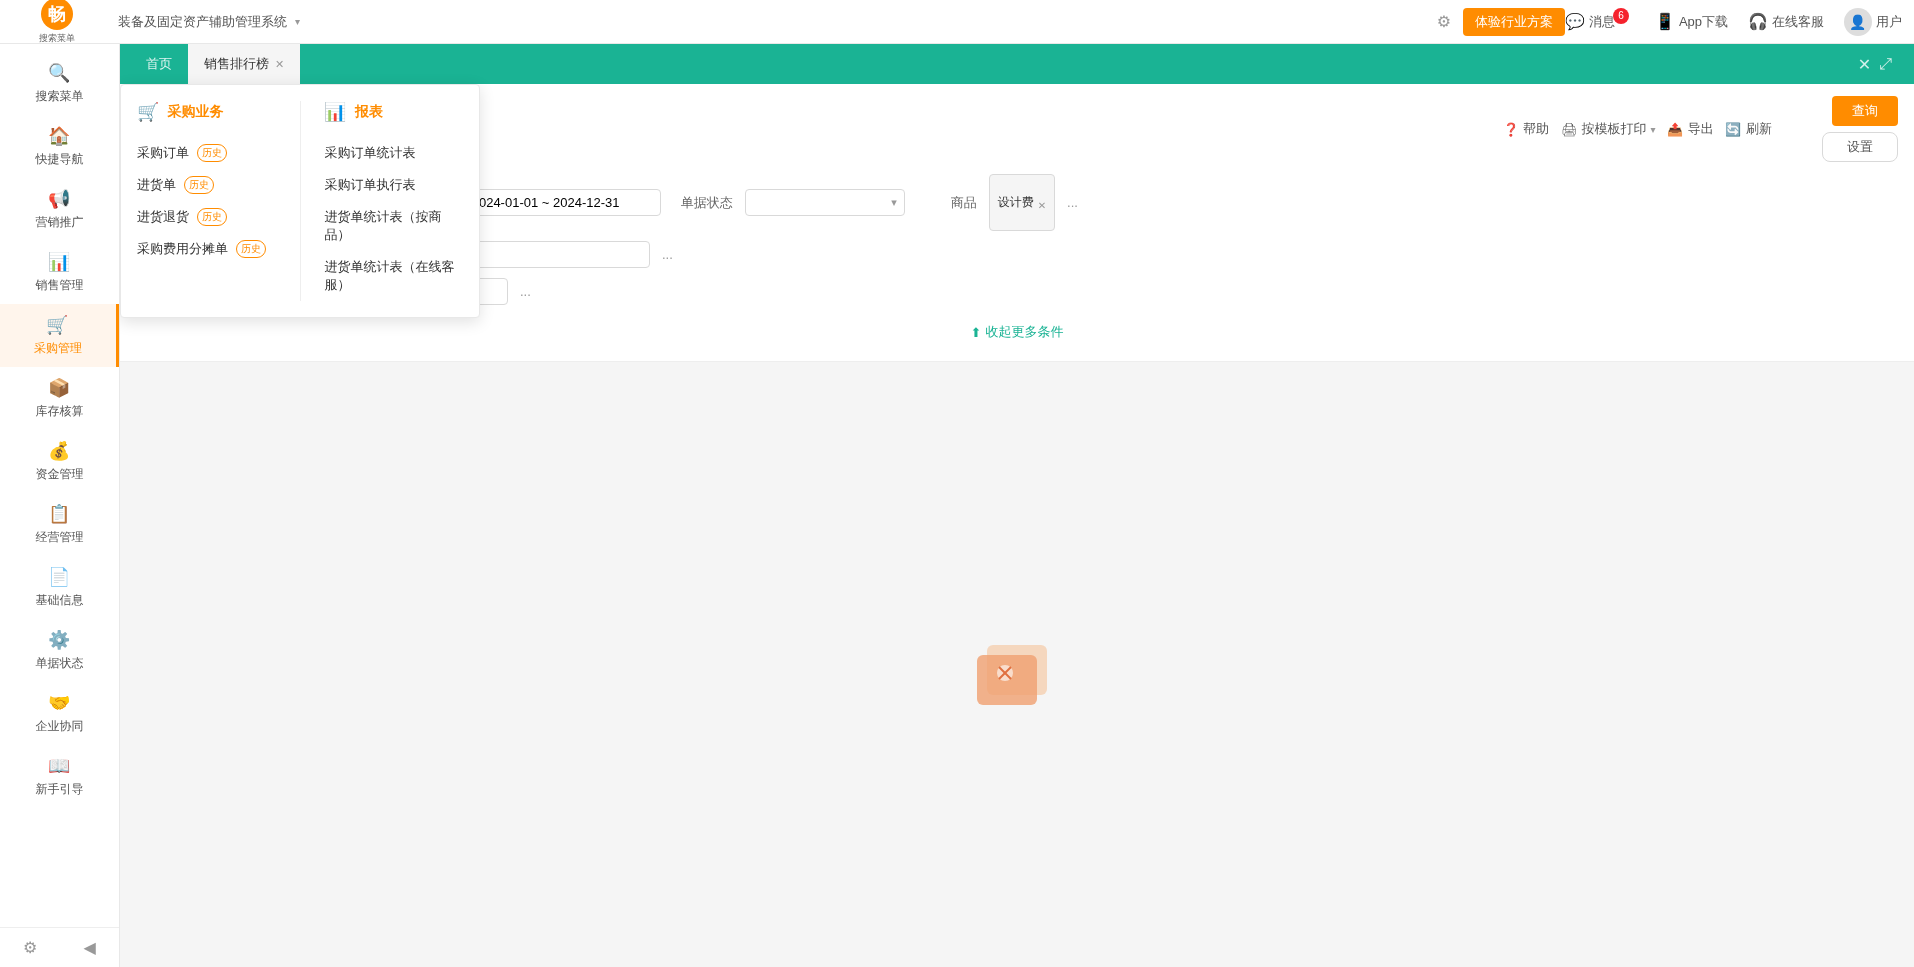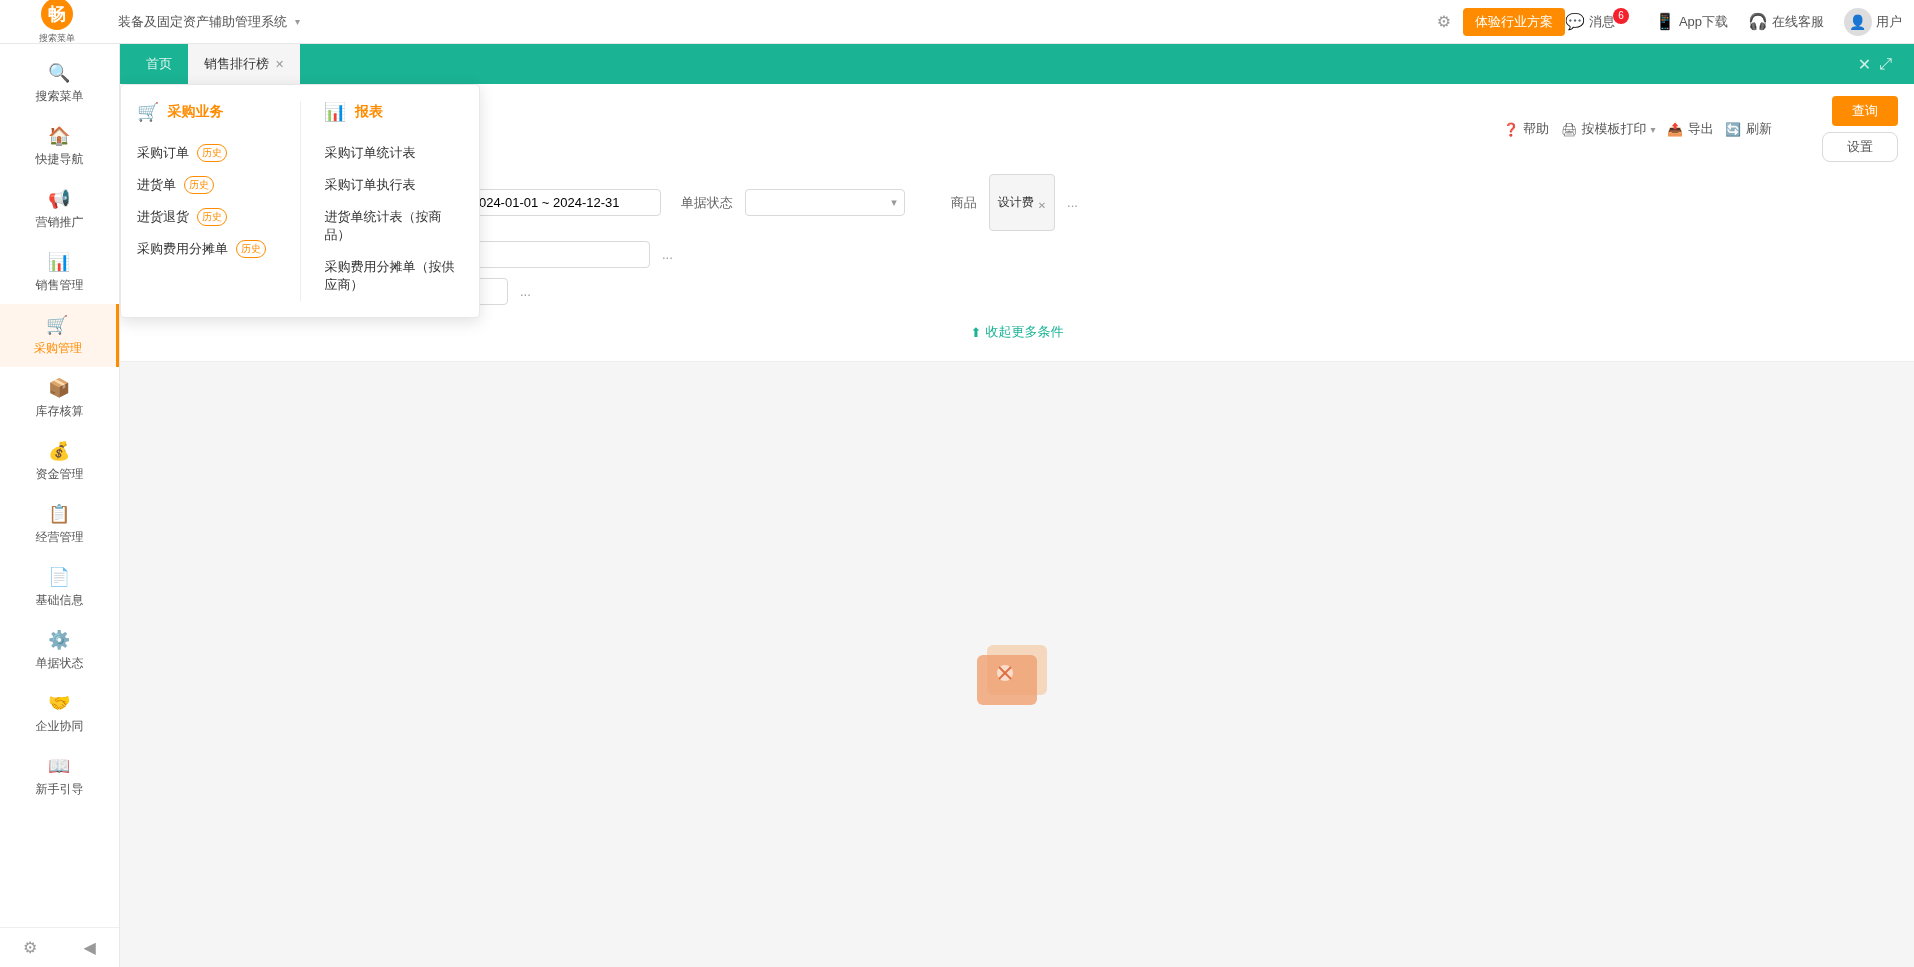--- a/index.html
+++ b/index.html
@@ -508,19 +508,19 @@
         <div class="dropdown-item">
           <span>采购订单统计表</span>
         </div>
         <div class="dropdown-item">
           <span>采购订单执行表</span>
         </div>
         <div class="dropdown-item">
           <span>进货单统计表（按商品）</span>
         </div>
         <div class="dropdown-item">
-          <span>采购费用分摊单（按供应商）</span>
+          <span>进货单统计表（在线客服）</span>
         </div>
       </div>
     </div>
 
   </div>
 </div>
 
 </body></html>

